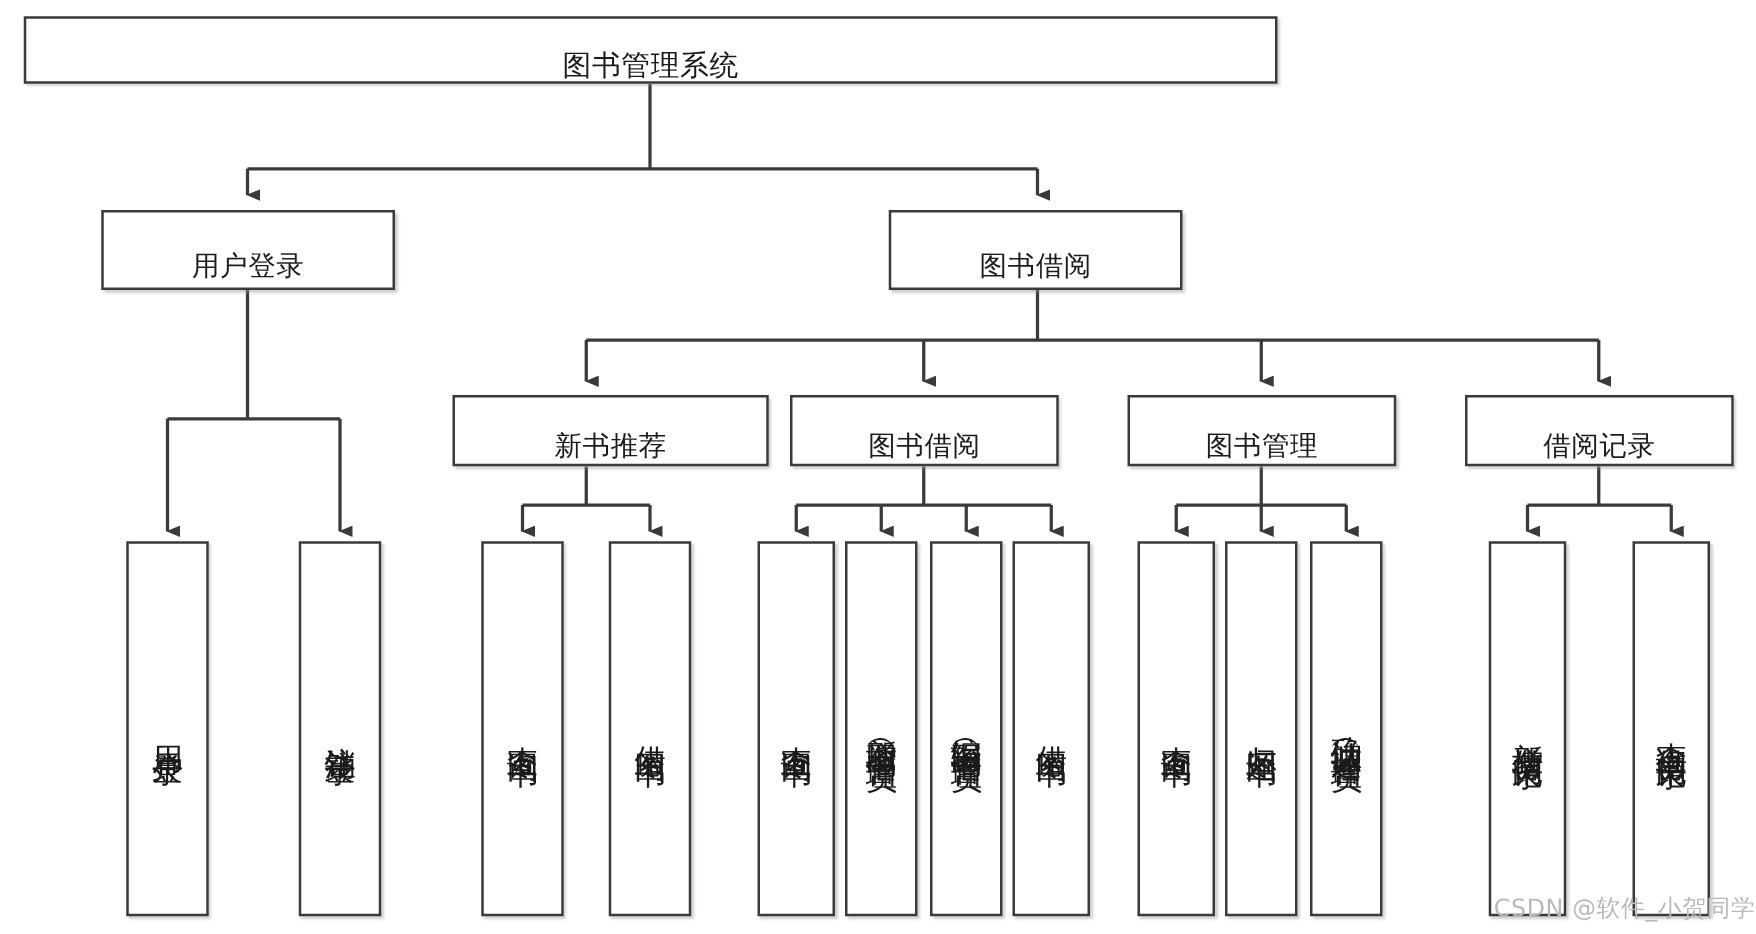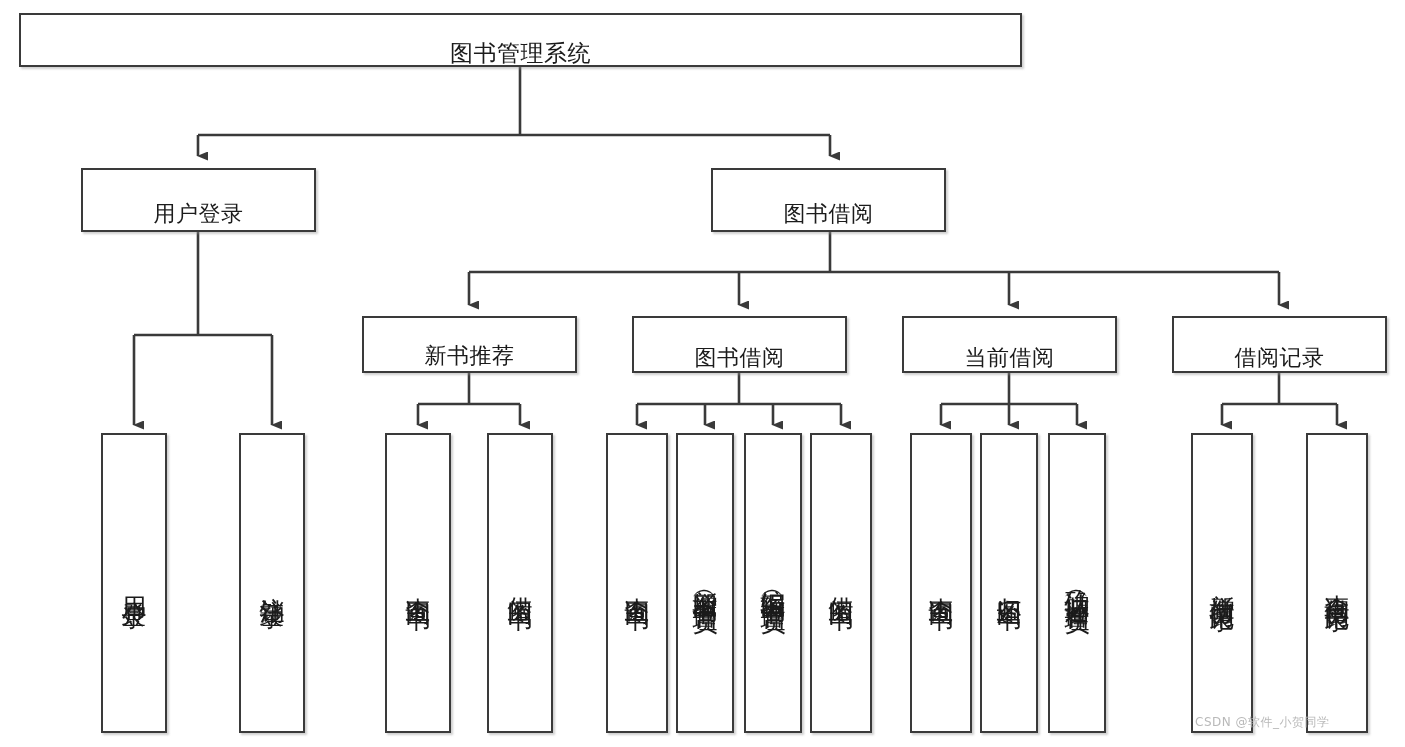--- a/index.html
+++ b/index.html
@@ -62,21 +62,21 @@
     writing-mode: vertical-rl;
     text-orientation: upright;
     font-size: 25px;
     letter-spacing: 3px;
     line-height: 1;
     white-space: nowrap;
   }
   .watermark {
     position: absolute;
     color: #b9b9b9;
-    font-size: 12px;
+    font-size: 19px;
     letter-spacing: 0.5px;
     white-space: nowrap;
     z-index: 3;
     user-select: none;
   }
 </style>
 </head>
 <body>
 
 <div id="diagram-root">
@@ -135,28 +135,28 @@
     <span class="node-label">图书管理系统</span>
   </div>
 
   <div class="node horiz" style="left:81px; top:168px; width:235px; height:64px;">
     <span class="node-label">用户登录</span>
   </div>
   <div class="node horiz" style="left:711px; top:168px; width:235px; height:64px;">
     <span class="node-label">图书借阅</span>
   </div>
 
-  <div class="node horiz" style="left:362px; top:316px; width:215px; height:57px;font-family:Liberation Mono, monospace;">
+  <div class="node horiz" style="left:362px; top:316px; width:253px; height:57px;">
     <span class="node-label">新书推荐</span>
   </div>
   <div class="node horiz" style="left:632px; top:316px; width:215px; height:57px;align-items:flex-end;">
     <span class="node-label">图书借阅</span>
   </div>
   <div class="node horiz" style="left:902px; top:316px; width:215px; height:57px;">
-    <span class="node-label">当前借阅</span>
+    <span class="node-label">图书管理</span>
   </div>
   <div class="node horiz" style="left:1172px; top:316px; width:215px; height:57px;align-items:flex-end;">
     <span class="node-label">借阅记录</span>
   </div>
 
   <div class="node vert" style="left:101px; top:433px; width:66px; height:300px;">
     <span class="node-label">用户登录</span>
   </div>
   <div class="node vert" style="left:239px; top:433px; width:66px; height:300px;">
     <span class="node-label">注销登录</span>

